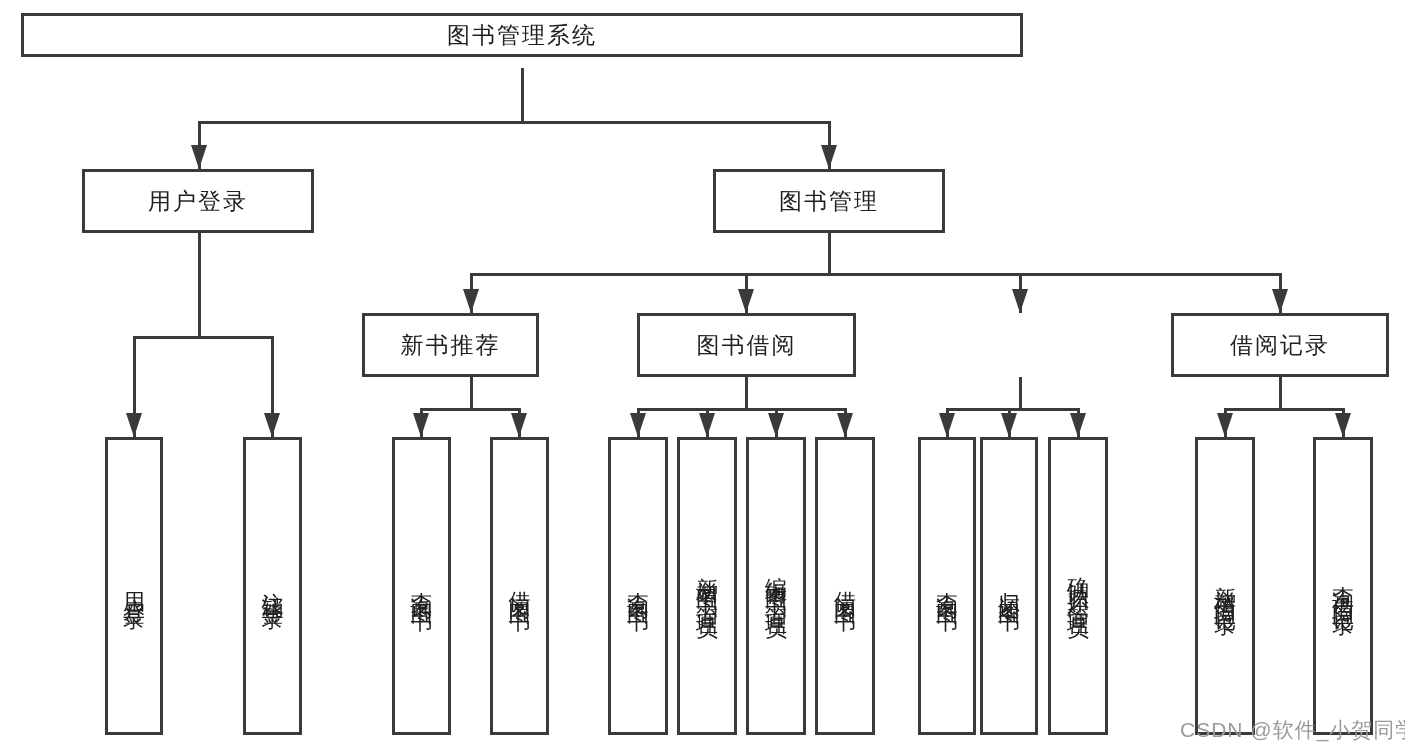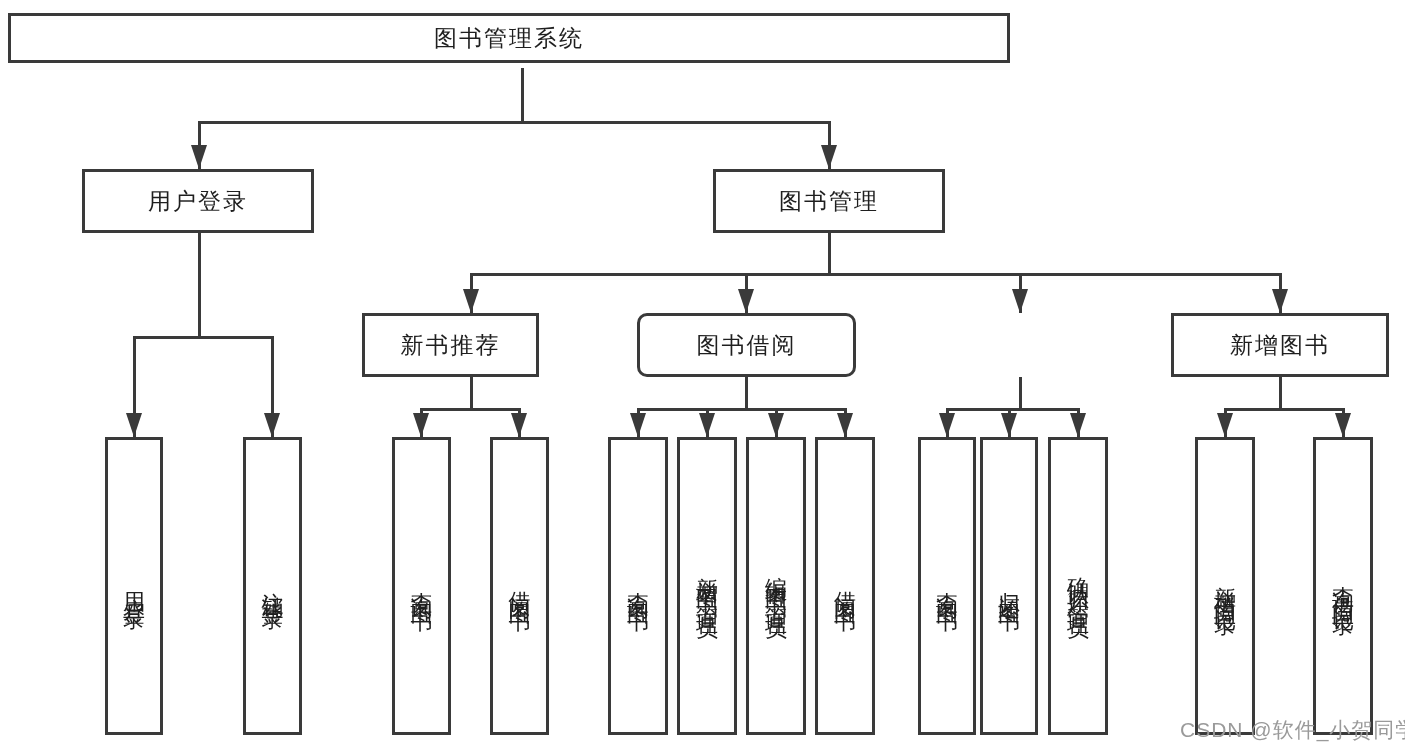--- a/index.html
+++ b/index.html
@@ -36,21 +36,21 @@
   .watermark{
     position:absolute;left:1180px;top:716px;width:220px;text-align:right;
     font-size:21px;letter-spacing:1px;color:var(--watermark);z-index:5;white-space:nowrap;
   }
 </style>
 </head>
 <body>
 
 <div id="canvas">
 
-  <div class="box" style="left:8px;top:13px;width:1002px;height:50px;">
+  <div class="box" style="left:21px;top:13px;width:1002px;height:44px;">
     <span>图书管理系统</span>
   </div>
 
   <div class="vline" style="left:521px;top:68px;height:53px;"></div>
   <div class="hline" style="left:198px;top:121px;width:632px;"></div>
   <div class="vline" style="left:198px;top:121px;height:48px;"></div>
   <div class="arrow" style="left:191px;top:145px;"></div>
   <div class="vline" style="left:828px;top:121px;height:48px;"></div>
   <div class="arrow" style="left:821px;top:145px;"></div>
 
@@ -75,25 +75,25 @@
   <div class="vline" style="left:745px;top:273px;height:40px;"></div>
   <div class="arrow" style="left:738px;top:289px;"></div>
   <div class="vline" style="left:1019px;top:273px;height:40px;"></div>
   <div class="arrow" style="left:1012px;top:289px;"></div>
   <div class="vline" style="left:1279px;top:273px;height:40px;"></div>
   <div class="arrow" style="left:1272px;top:289px;"></div>
 
   <div class="box" style="left:362px;top:313px;width:177px;height:64px;">
     <span>新书推荐</span>
   </div>
-  <div class="box" style="left:637px;top:313px;width:219px;height:64px;border-radius:10px;">
+  <div class="box" style="left:637px;top:313px;width:219px;height:64px;">
     <span>图书借阅</span>
   </div>
   <div class="box" style="left:1171px;top:313px;width:218px;height:64px;">
-    <span>新增图书</span>
+    <span>借阅记录</span>
   </div>
 
   <div class="vline" style="left:470px;top:377px;height:31px;"></div>
   <div class="hline" style="left:420px;top:408px;width:101px;"></div>
   <div class="vline" style="left:420px;top:408px;height:29px;"></div>
   <div class="arrow" style="left:413px;top:413px;"></div>
   <div class="vline" style="left:518px;top:408px;height:29px;"></div>
   <div class="arrow" style="left:511px;top:413px;"></div>
 
   <div class="vline" style="left:745px;top:377px;height:31px;"></div>

